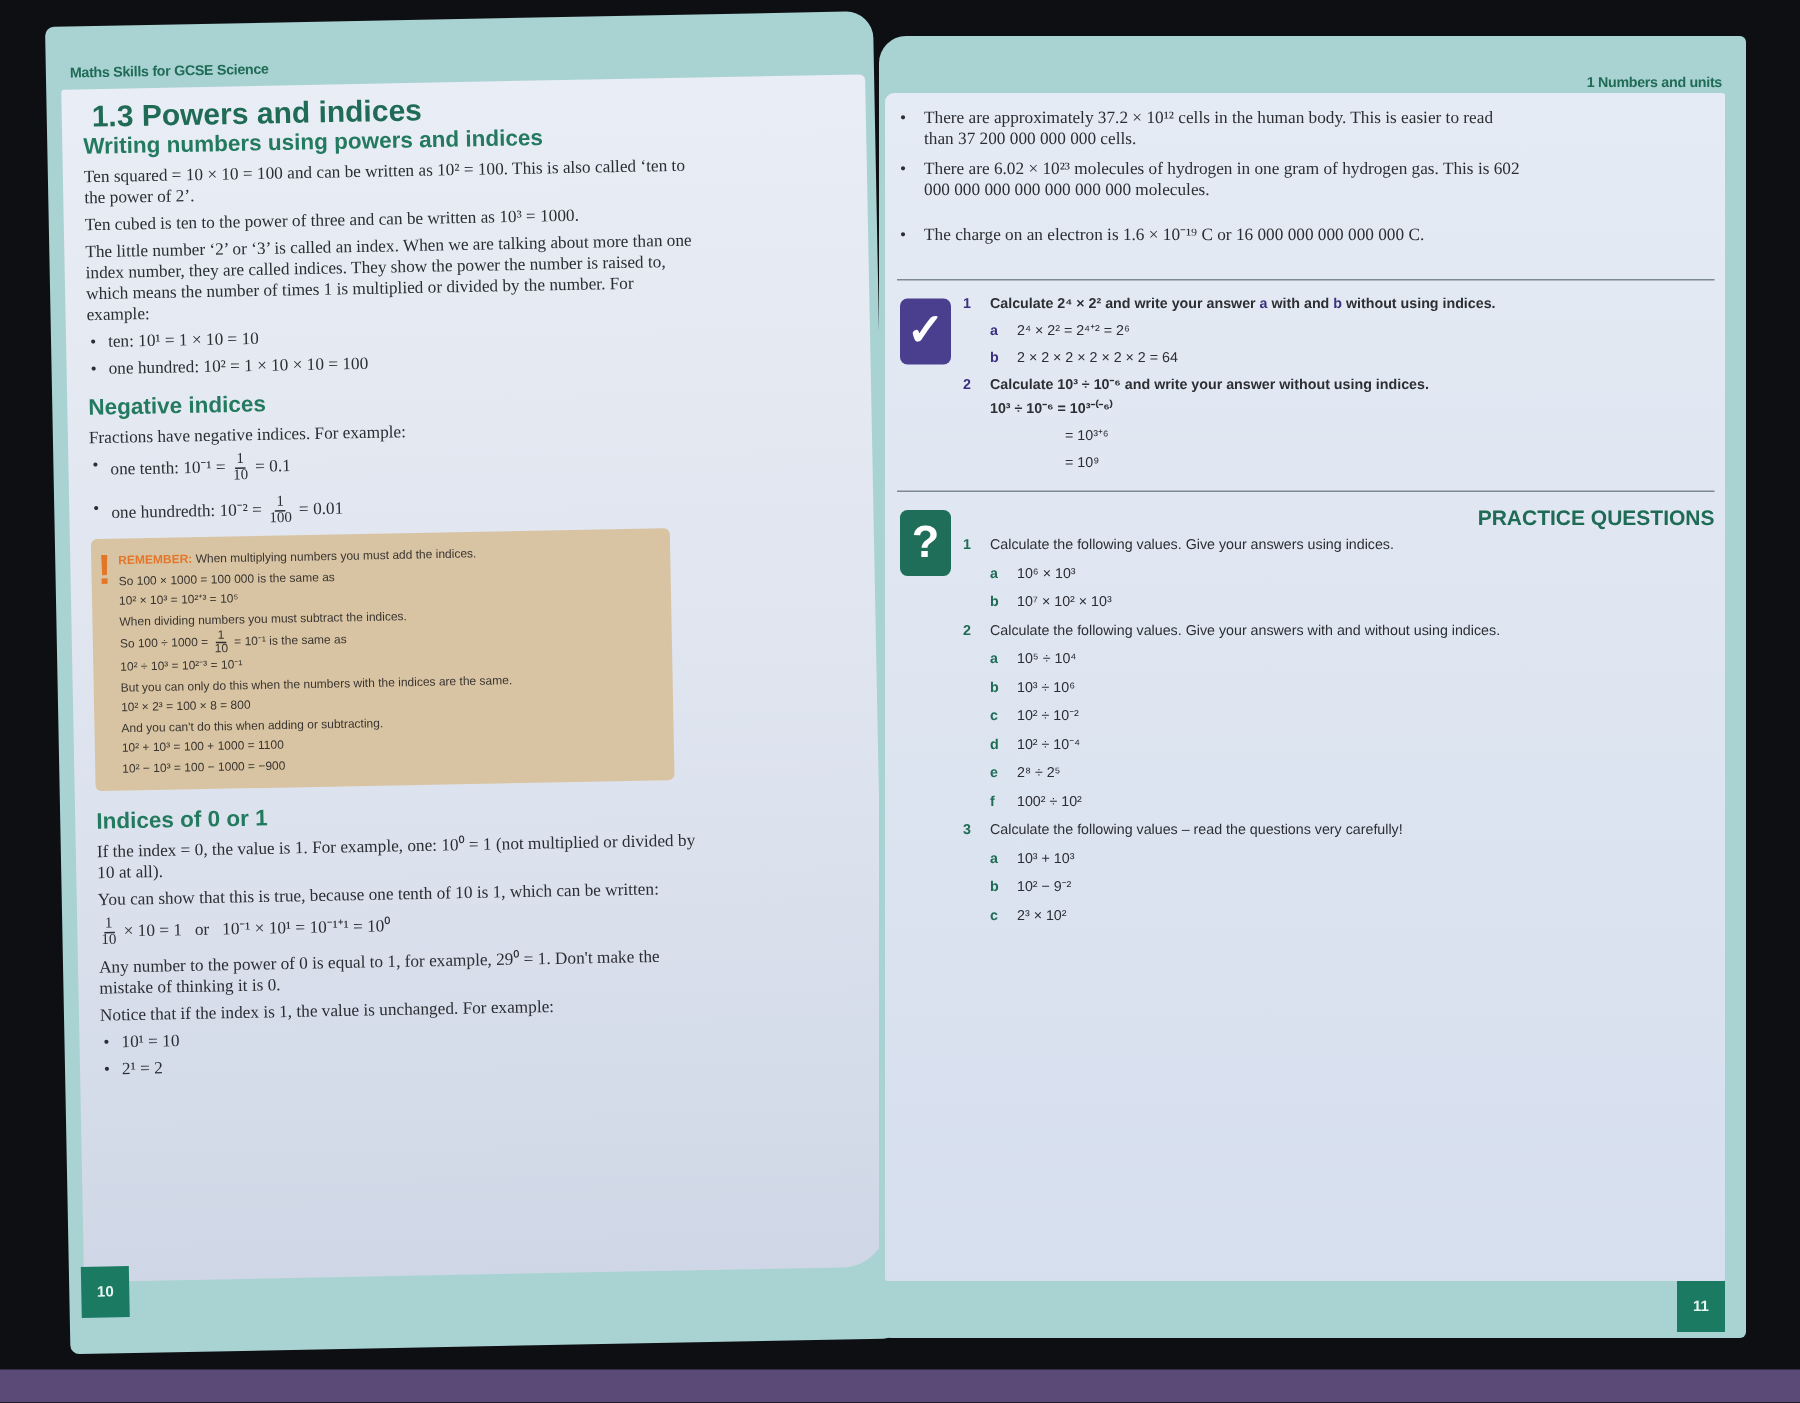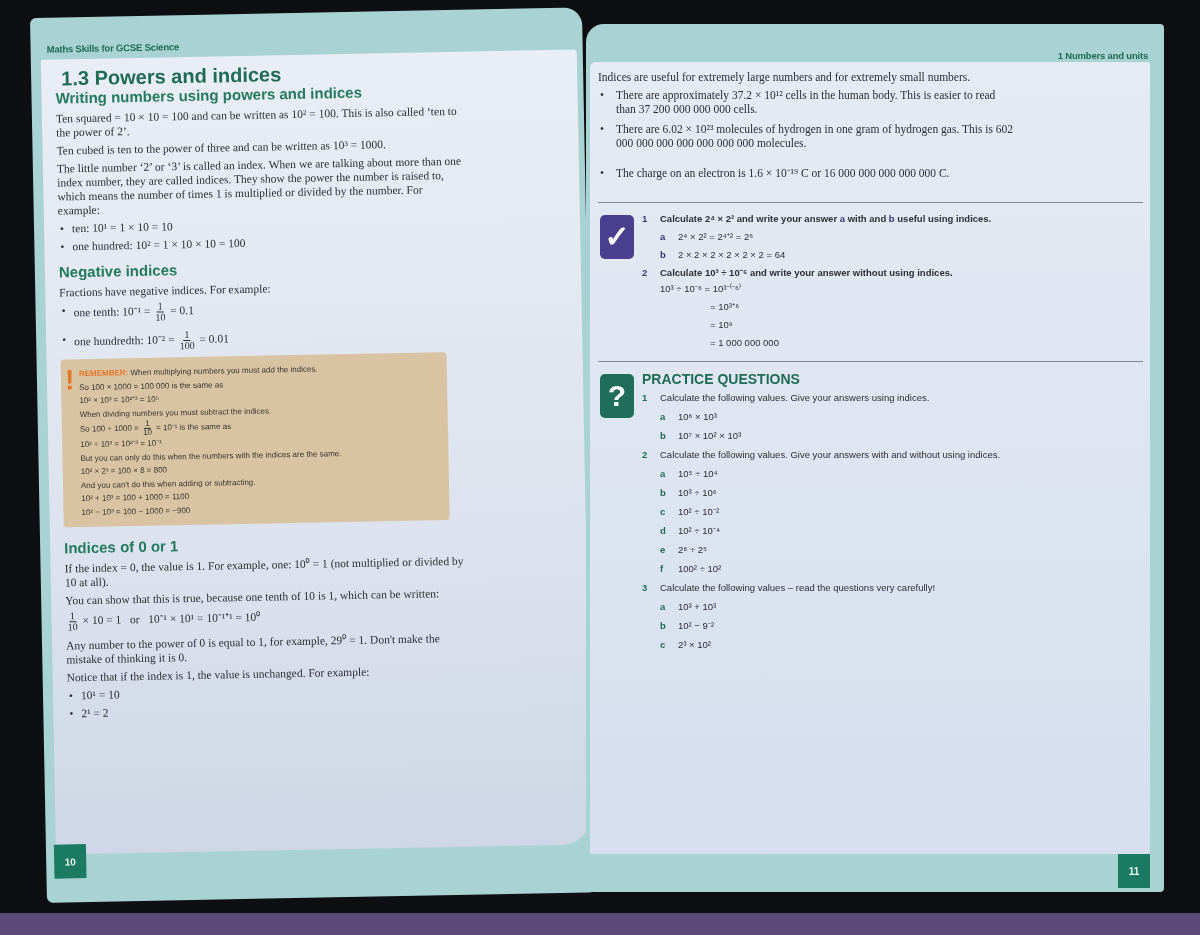--- a/index.html
+++ b/index.html
@@ -41,32 +41,32 @@
   .remember .bang { position: absolute; left: 4px; top: 8px; color: #e4762a; font-size: 28px; font-weight: bold; line-height: 26px; font-family: "Liberation Sans", sans-serif; }
   .remember .kw { color: #e4762a; font-weight: bold; }
 
   .divider { border-top: 1px solid #7d8a96; margin: 10px 0 8px 0; }
   .box-sec { position: relative; padding-left: 44px; font-family: "Liberation Sans", sans-serif; font-size: 9.5px; line-height: 16px; }
   .box-icon { position: absolute; left: 2px; top: 4px; width: 34px; height: 44px; border-radius: 5px; color: #fff; display:flex; align-items:center; justify-content:center; font-size: 30px; font-weight: bold; }
   .box-icon.worked { background: #4a3f8f; }
   .box-icon.practice { background: #1f6e5a; }
   .box-title { font-size: 14px; font-weight: bold; line-height: 18px; margin-bottom: 2px; }
   .box-title.worked { color: #3a327e; }
-  .box-title.practice { color: #1f6b55; }
+  .box-title.practice { color: #1f6b55; text-align: right; }
   .q { position: relative; padding-left: 18px; }
   .q .qn { position: absolute; left: 0; top: 0; font-weight: bold; }
   .worked-sec .q .qn { color: #3a327e; }
   .practice-sec .q .qn { color: #1f6b55; }
   .sub-item { position: relative; padding-left: 36px; }
   .sub-item .sl { position: absolute; left: 18px; top: 0; font-weight: bold; }
   .worked-sec .sub-item .sl { color: #3a327e; }
   .practice-sec .sub-item .sl { color: #1f6b55; }
   .bold { font-weight: bold; }
   .hl { color: #3a327e; }
-  .step { padding-left: 18px; }
+  .step { padding-left: 18px; font-weight: bold; }
   .step-indent { padding-left: 68px; }
 </style>
 </head>
 <body>
 
 <div class="floor"></div>
 
 <div class="page page-left">
   <div class="running-head">Maths Skills for GCSE Science</div>
   <div class="inner">
@@ -143,45 +143,43 @@
       </ul>
     </div>
   </div>
   <div class="page-num">10</div>
 </div>
 
 <div class="page page-right">
   <div class="running-head">1 Numbers and units</div>
   <div class="inner">
     <div class="content">
-      <p>Indices are useful for extremely large numbers and for extremely small numbers.</p>
       <ul class="bul" style="width:420px">
         <li style="padding-left:18px;margin-bottom:6px">There are approximately 37.2 × 10¹² cells in the human body. This is easier to read than 37 200 000 000 000 cells.</li>
         <li style="padding-left:18px;margin-bottom:16px">There are 6.02 × 10²³ molecules of hydrogen in one gram of hydrogen gas. This is 602 000 000 000 000 000 000 000 molecules.</li>
         <li style="padding-left:18px">The charge on an electron is 1.6 × 10⁻¹⁹ C or 16 000 000 000 000 000 C.</li>
       </ul>
 
       <div class="divider" style="margin-top:22px"></div>
 
       <div class="box-sec worked-sec">
         <div class="box-icon worked">✓</div>
         <div class="q bold" style="width:360px">
           <span class="qn">1</span>
-          <span>Calculate 2⁴ × 2² and write your answer </span><span class="hl">a</span><span> with and </span><span class="hl">b</span><span> useful using indices.</span>
+          <span>Calculate 2⁴ × 2² and write your answer </span><span class="hl">a</span><span> with and </span><span class="hl">b</span><span> without using indices.</span>
         </div>
         <div class="sub-item" style="margin-top:2px"><span class="sl">a</span><span>2⁴ × 2² = 2⁴⁺² = 2⁶</span></div>
         <div class="sub-item" style="margin-top:2px"><span class="sl">b</span><span>2 × 2 × 2 × 2 × 2 × 2 = 64</span></div>
         <div class="q bold" style="margin-top:2px">
           <span class="qn">2</span>
           <span>Calculate 10³ ÷ 10⁻⁶ and write your answer without using indices.</span>
         </div>
         <div class="step">10³ ÷ 10⁻⁶ = 10³⁻⁽⁻⁶⁾</div>
         <div class="step-indent" style="margin-top:2px">= 10³⁺⁶</div>
         <div class="step-indent" style="margin-top:2px">= 10⁹</div>
-        <div class="step-indent" style="margin-top:2px">= 1 000 000 000</div>
       </div>
 
       <div class="divider"></div>
 
       <div class="box-sec practice-sec">
         <div class="box-icon practice">?</div>
         <div class="box-title practice">PRACTICE QUESTIONS</div>
 
         <div class="q"><span class="qn">1</span><span>Calculate the following values. Give your answers using indices.</span></div>
         <div class="sub-item" style="margin-top:3px"><span class="sl">a</span><span>10⁶ × 10³</span></div>

